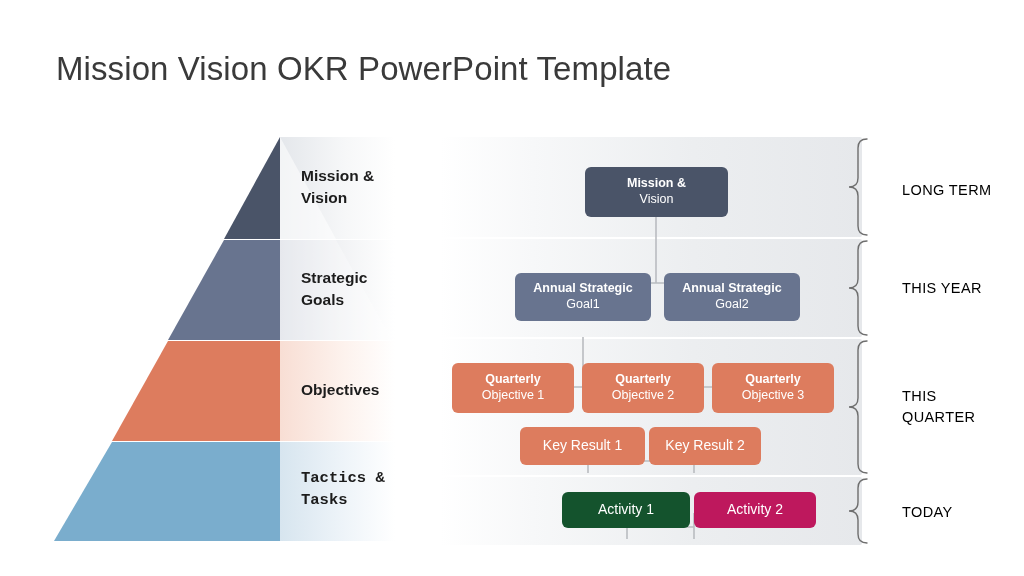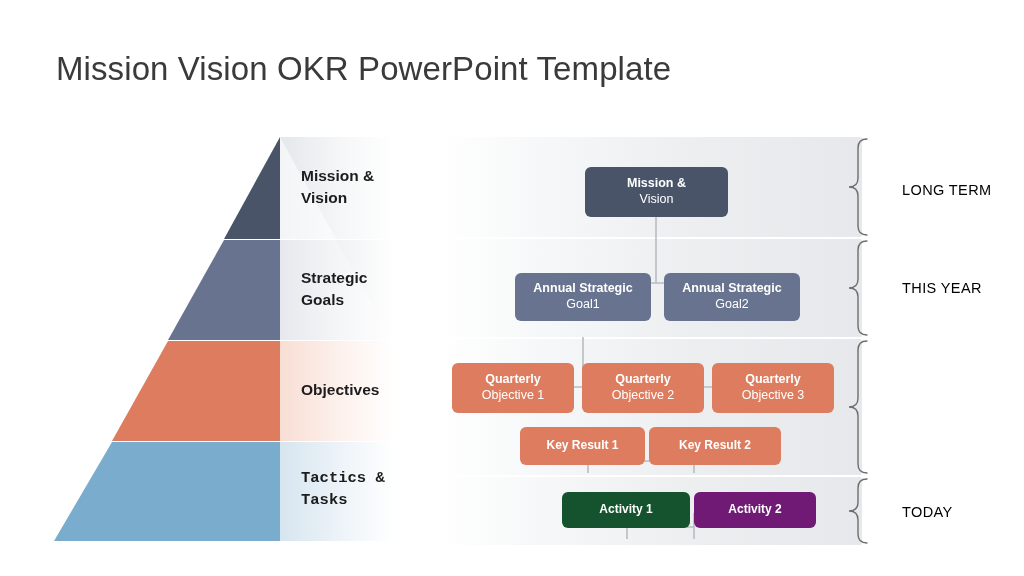--- a/index.html
+++ b/index.html
@@ -83,22 +83,22 @@
   }
   .node .n-top {
     font-weight: bold;
     font-size: 12.5px;
   }
   .node .n-sub {
     font-weight: 400;
     font-size: 12.5px;
   }
   .node.single .n-top {
-    font-weight: 700;
-    font-size: 12px;
+    font-weight: 400;
+    font-size: 14px;
   }
 
   .band-label {
     position: absolute;
     font-size: 14.5px;
     font-weight: 400;
     color: #000000;
     letter-spacing: 0.4px;
     white-space: pre-line;
     line-height: 1.45;
@@ -244,33 +244,35 @@
 
     <div class="node" style="left:292px; top:228px; width:122px; height:50px; background:#dd7c5e;">
       <span class="n-top">Quarterly</span>
       <span class="n-sub">Objective 3</span>
     </div>
 
     <div class="node single" style="left:100px; top:292px; width:125px; height:38px; background:#dd7c5e;">
       <span class="n-top">Key Result 1</span>
     </div>
 
-    <div class="node single" style="left:229px; top:292px; width:132px; height:38px; background:#dd7c5e;">
+    <div class="node single" style="left:229px; top:292px; width:112px; height:38px; background:#dd7c5e;">
       <span class="n-top">Key Result 2</span>
     </div>
 
     <div class="node single" style="left:142px; top:357px; width:128px; height:36px; background:#14532d;">
       <span class="n-top">Activity 1</span>
     </div>
 
-    <div class="node single" style="left:274px; top:357px; width:122px; height:36px; background:#701a75;">
+    <div class="node single" style="left:274px; top:357px; width:122px; height:36px; background:#be185d;">
       <span class="n-top">Activity 2</span>
     </div>
 
     <div class="band-label" style="left:482px; top:45px;">LONG TERM</div>
 
     <div class="band-label" style="left:482px; top:143px;">THIS YEAR</div>
 
+    <div class="band-label" style="left:482px; top:251px;">THIS
+QUARTER</div>
 
     <div class="band-label" style="left:482px; top:367px;">TODAY</div>
   </div>
 
 </div>
 
 </body></html>

